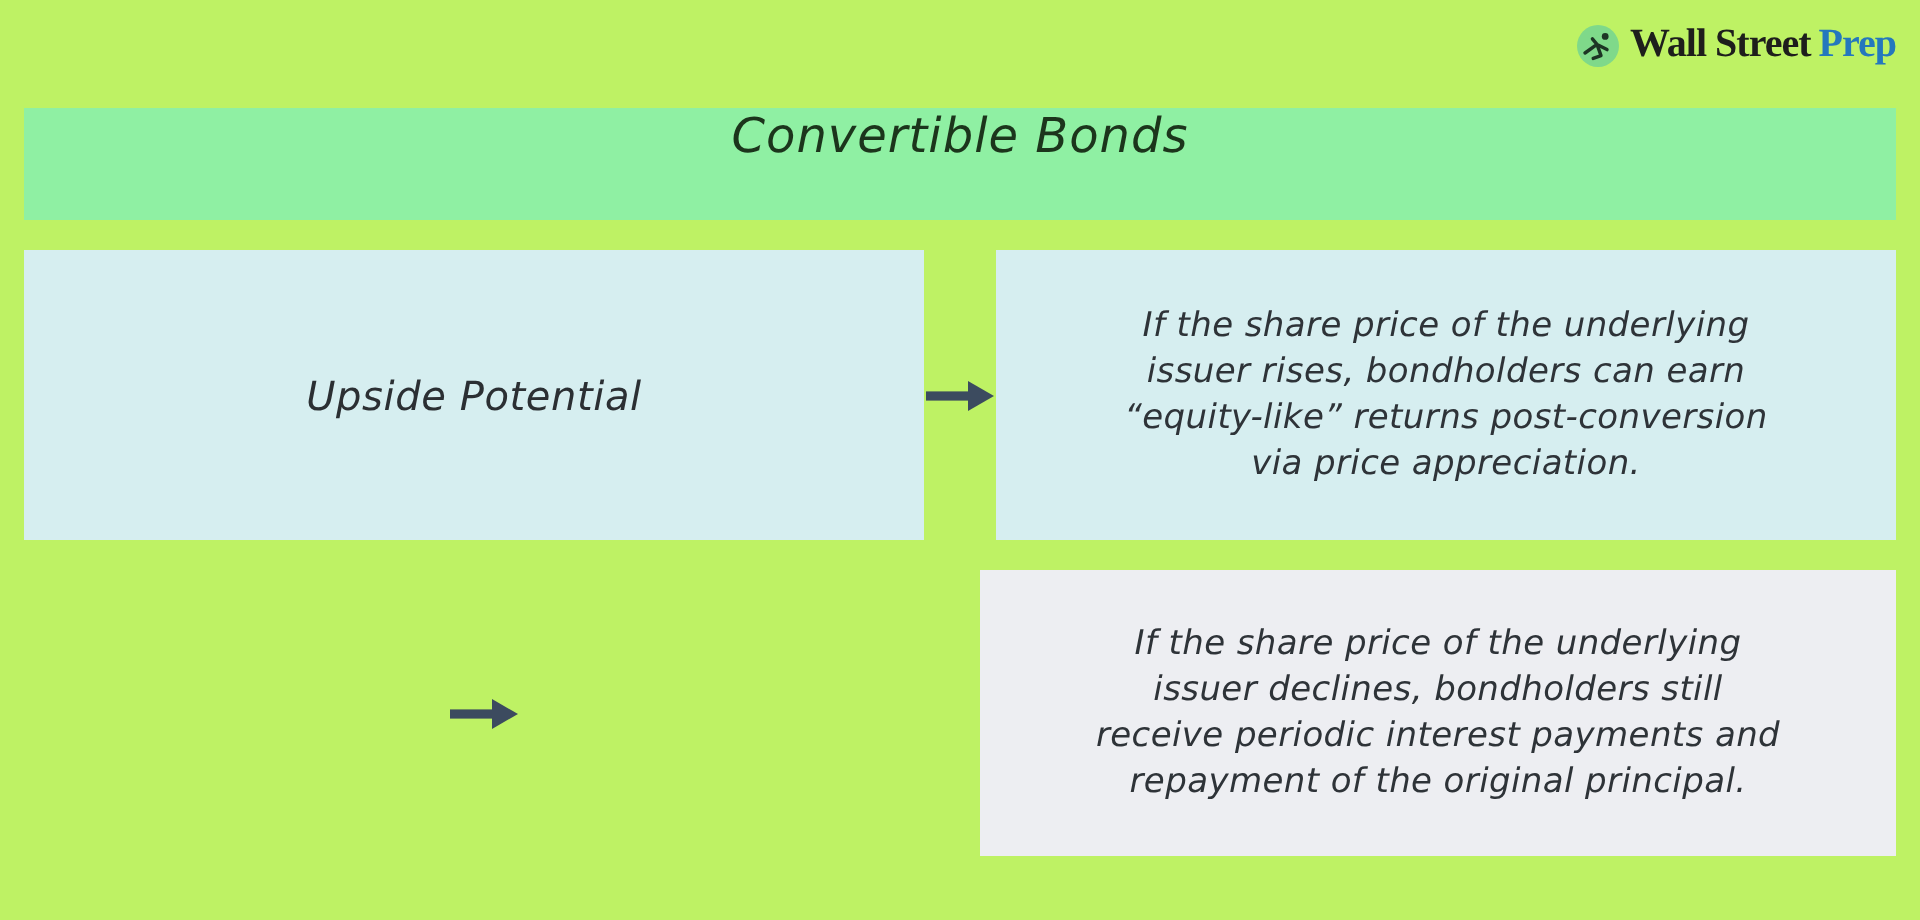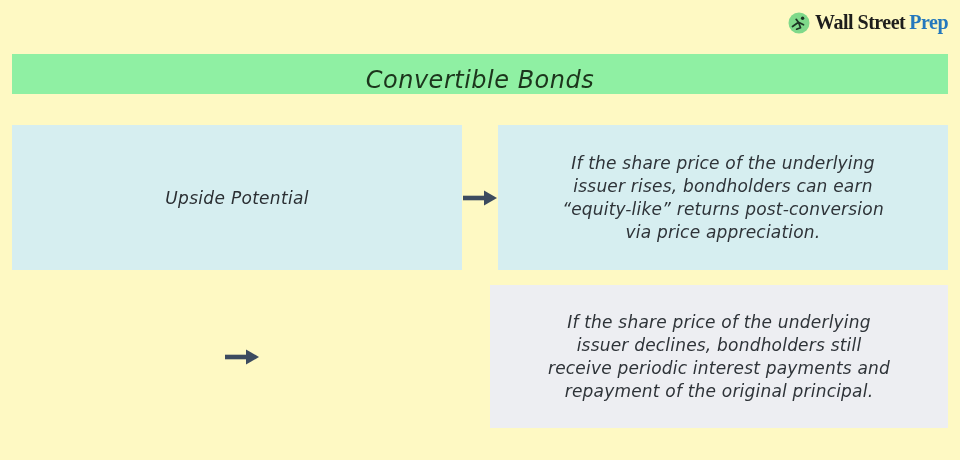--- a/index.html
+++ b/index.html
@@ -2,42 +2,42 @@
 <html><head>
 <meta charset="utf-8">
 <style>
   * { margin: 0; padding: 0; box-sizing: border-box; }
   html, body { background: #ffffff; }
   body {
     width: 960px; height: 460px;
     font-family: "DejaVu Sans", sans-serif;
     overflow: hidden;
   }
-  .page { position: relative; width: 960px; height: 460px; background: #fef9c3; }
+  .page { position: relative; width: 960px; height: 460px; background: #bef264; }
 
   
   .logo {
     position: absolute; top: 11px; right: 12px;
     display: flex; align-items: center; gap: 5px;
   }
   .logo-icon { width: 22px; height: 22px; flex: 0 0 auto; }
   .brand {
     font-family: "Liberation Serif", serif;
     font-weight: 700; font-size: 20px; letter-spacing: -0.5px;
     white-space: nowrap;
   }
   .brand .wall   { color: #1e1e1c; }
   .brand .prep   { color: #2478bd; margin-left: 4px; }
 
   
   .banner {
     position: absolute; left: 12px; top: 54px;
-    width: 936px; height: 40px;
+    width: 936px; height: 56px;
     background: #8ff0a3;
-    display: flex; align-items: flex-end; justify-content: center;
+    display: flex; align-items: flex-start; justify-content: center;
   }
   .banner-title {
     font-style: italic; font-size: 24px; letter-spacing: 0.5px;
     color: #1c351c;
   }
 
   
   .row {
     position: absolute; left: 12px; width: 936px;
     display: flex; align-items: stretch; justify-content: space-between;
@@ -47,21 +47,21 @@
 
   .label-box, .desc-box {
     width: 458px;
     display: flex; align-items: center; justify-content: center;
     text-align: center;
   }
   .row-1 .label-box, .row-1 .desc-box { background: #d6eef0; }
   .row-2 .label-box, .row-2 .desc-box { background: #edeef2; margin-left: 19px; }
 
   .label-text {
-    font-style: italic; font-size: 17px; letter-spacing: 0.3px;
+    font-style: italic; font-size: 20px; letter-spacing: 0.3px;
     color: #2b2f33;
   }
   .desc-text {
     font-style: italic; font-size: 17px; line-height: 23px;
     letter-spacing: 0.2px; color: #2e3338;
     max-width: 368px; padding: 8px 12px;
   }
 
   .arrow-zone {
     flex: 1 1 auto;

